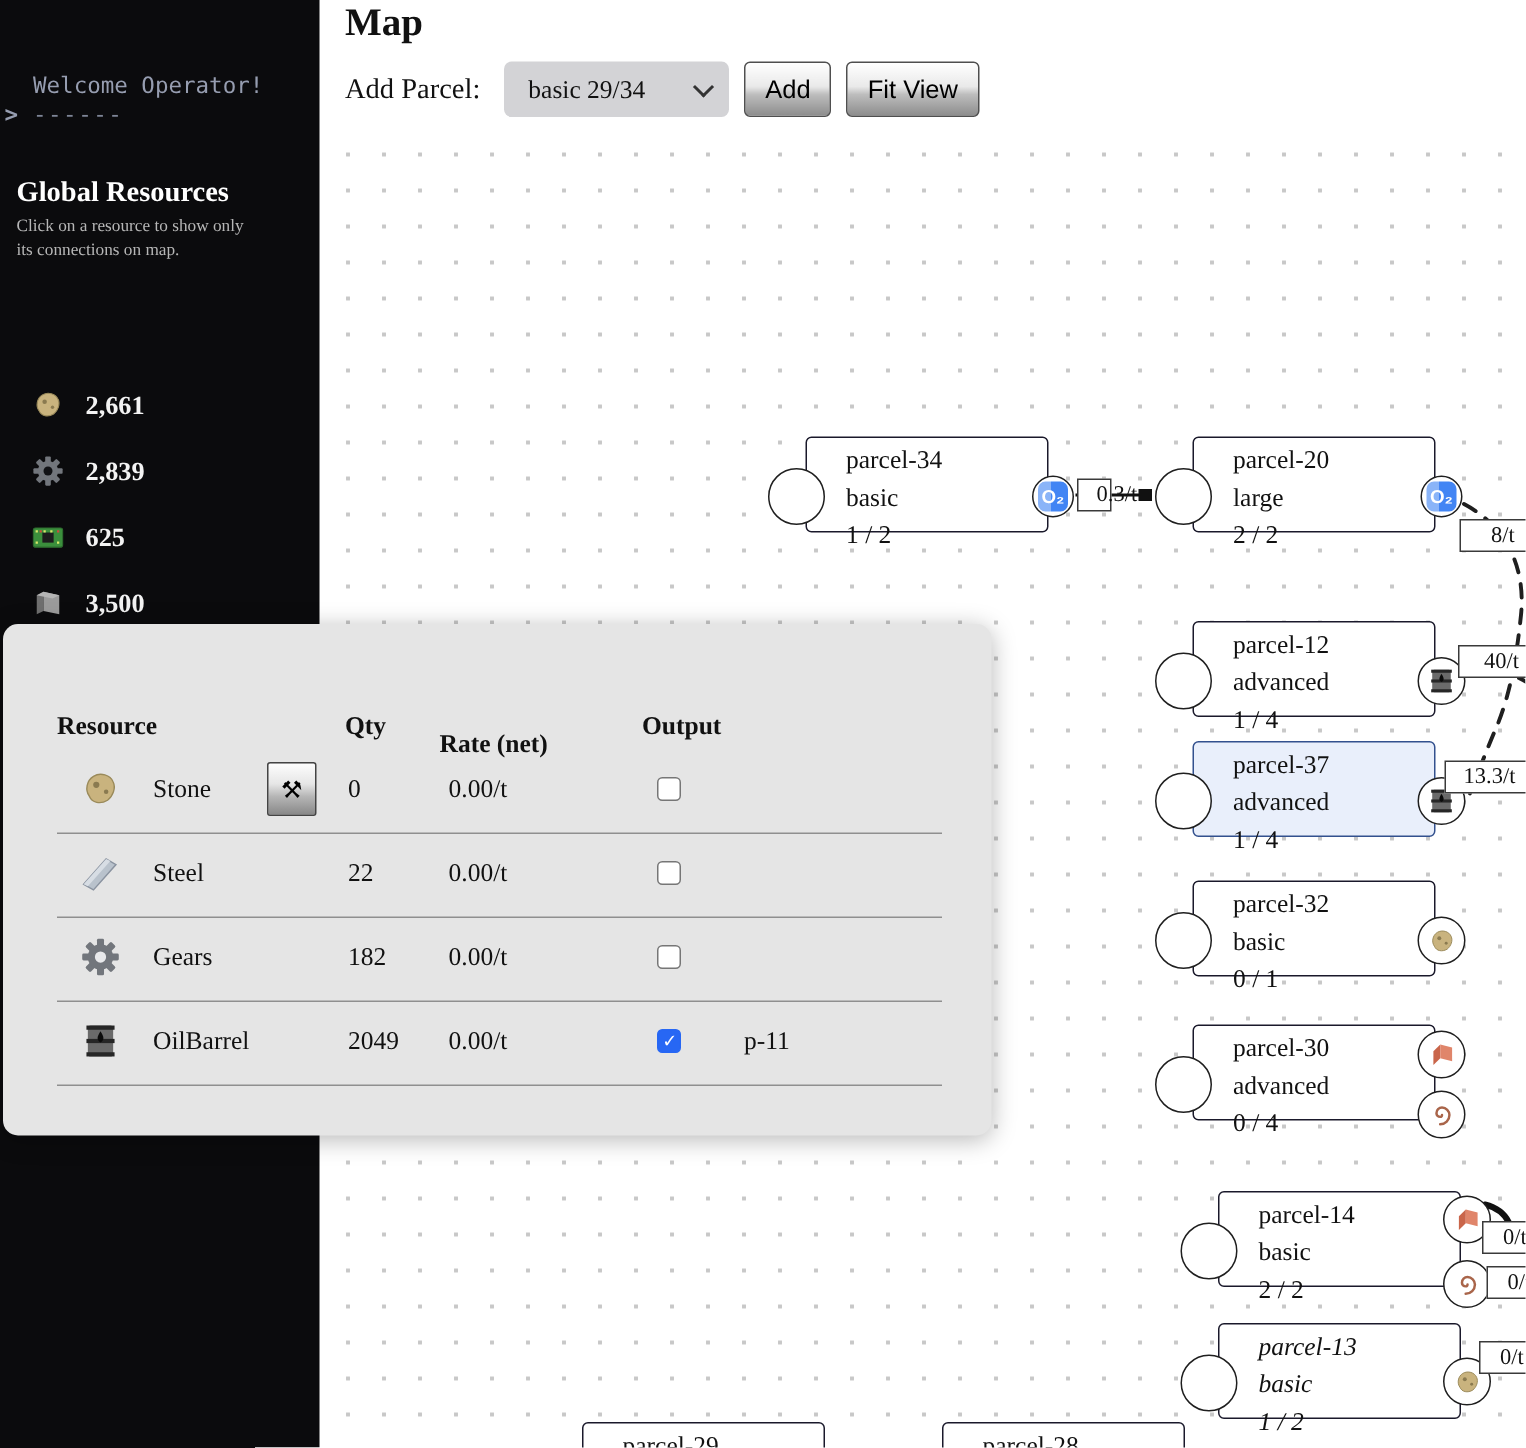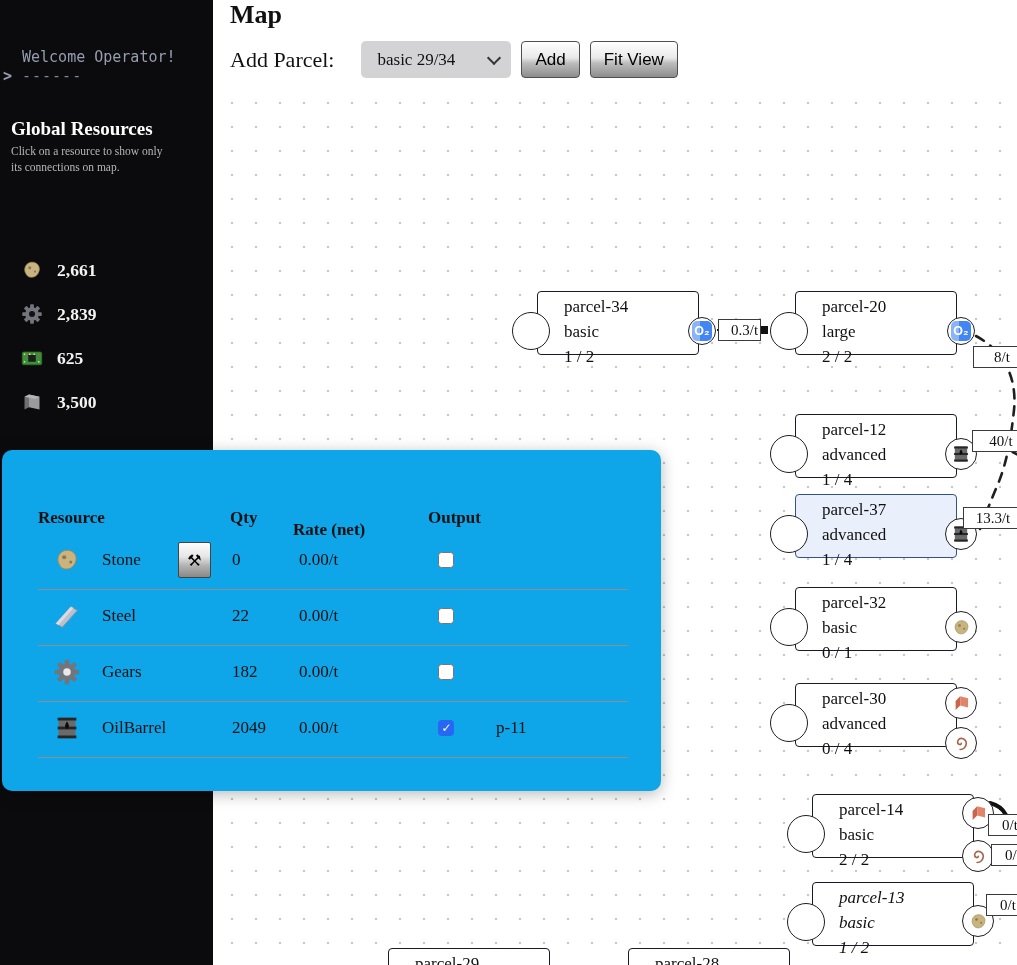--- a/index.html
+++ b/index.html
@@ -15,41 +15,41 @@
   .dark-select{position:absolute;left:10px;top:195px;width:186px;height:37px;background:#2e2e30;border:1px solid #3a3a3c;border-radius:3px;color:#d4d6da;font-size:16px;font-family:"Liberation Serif",serif;display:flex;align-items:center;padding:0 10px;box-sizing:border-box;cursor:pointer;}
   .dark-select .txt{flex:1;white-space:nowrap;overflow:hidden;}
   .chev{width:8px;height:8px;border-right:2px solid #c9ccd2;border-bottom:2px solid #c9ccd2;transform:rotate(45deg);margin-left:4px;margin-top:-4px;flex:none;}
   .res-item{position:absolute;left:20px;display:flex;align-items:center;gap:13px;cursor:pointer;}
   .res-item .cnt{color:#f3f3f3;font-size:17.5px;font-weight:bold;}
   .res-item svg{display:block;}
 
   
   #main-title{position:absolute;left:230px;top:0px;font-size:26px;font-weight:bold;z-index:1;}
   #controls{position:absolute;left:230px;top:41px;height:37px;z-index:1;display:flex;align-items:center;}
-  .ap-label{font-size:22px;margin-right:27px;}
+  .ap-label{font-size:19px;margin-right:16px;}
   .lt-select{width:150px;height:37px;background:#d3d3d6;border:none;border-radius:5px;font-size:17px;font-family:"Liberation Serif",serif;display:flex;align-items:center;padding:0 12px 0 16px;box-sizing:border-box;cursor:pointer;}
   .lt-select .txt{flex:1;}
   .lt-select .chev{border-color:#333;}
   .push-btn{height:37px;margin-left:10px;background:linear-gradient(#ffffff,#e9e9e9 45%,#bdbdbd 60%,#8d8d8d);border:1px solid #4f4f4f;border-radius:4px;font-family:"Liberation Sans",sans-serif;font-size:17px;color:#000;display:flex;align-items:center;justify-content:center;padding:0 13px;cursor:pointer;box-sizing:border-box;}
 
   
   #map-area{position:absolute;left:213px;top:84px;width:804px;height:881px;background-image:radial-gradient(circle,#c8c8c8 1.4px,transparent 1.6px);background-size:24px 24px;background-position:7px 7px;z-index:0;}
   #edges{position:absolute;left:0;top:0;width:1017px;height:965px;z-index:2;pointer-events:none;}
   .node{position:absolute;width:162px;height:64px;background:#fff;border:1px solid #1a192b;border-radius:4px;z-index:3;box-sizing:border-box;cursor:pointer;}
   .node.selected{background:#e9effb;border:1.5px solid #33518e;}
   .nline{margin-left:26px;font-size:17px;line-height:25px;margin-top:0px;}
   .nline:first-child{margin-top:2px;}
   .handle{position:absolute;width:38px;height:38px;border-radius:50%;background:#fff;border:1.5px solid #1f1f1f;box-sizing:border-box;cursor:crosshair;}
   .port{position:absolute;width:32px;height:32px;border-radius:50%;background:#fff;border:1.5px solid #1f1f1f;box-sizing:border-box;display:flex;align-items:center;justify-content:center;cursor:crosshair;}
   .port.o2{width:28px;height:28px;}
   .o2badge{width:20px;height:20px;border-radius:5px;background:linear-gradient(90deg,#8ab4f8 0 42%,#4285f4 42% 100%);color:#fff;font-weight:bold;font-size:12.5px;font-family:"Liberation Sans",sans-serif;display:flex;align-items:center;justify-content:center;}
   .edge-label{position:absolute;background:#fff;border:1px solid #3a3a3a;font-size:15px;padding:0px 6px;line-height:20px;z-index:4;text-align:center;box-sizing:border-box;}
 
   
-  #panel{position:absolute;left:2px;top:450px;width:659px;height:341px;background:#0ea5e9;border-radius:10px;box-shadow:0 3px 16px rgba(0,0,0,.28);z-index:6;}
+  #panel{position:absolute;left:2px;top:416px;width:659px;height:341px;background:#e5e5e5;border-radius:10px;box-shadow:0 3px 16px rgba(0,0,0,.28);z-index:6;}
   .ph{position:absolute;top:58px;font-size:17px;font-weight:bold;}
   .sep{position:absolute;left:36px;width:590px;height:0;border-top:1px solid #8f8f8f;}
   .cell{position:absolute;font-size:17px;}
   .row-icon{position:absolute;left:50px;width:30px;height:30px;}
   .mine-btn{position:absolute;left:176px;top:92px;width:33px;height:36px;background:linear-gradient(#fdfdfd,#e6e6e6 40%,#b5b5b5 65%,#888);border:1.5px solid #444;border-radius:2px;font-size:16px;display:flex;align-items:center;justify-content:center;cursor:pointer;font-family:"DejaVu Sans",sans-serif;}
   .checkbox{position:absolute;left:436px;width:16px;height:16px;border:1.5px solid #767676;border-radius:3.5px;background:#fff;box-sizing:border-box;cursor:pointer;}
   .checkbox.checked{background:#2767f4;border-color:#2767f4;}
   .checkbox.checked::after{content:"✓";color:#fff;font-size:12px;font-weight:bold;position:absolute;left:2.5px;top:0px;font-family:"DejaVu Sans",sans-serif;}
 </style>
 </head>
@@ -249,21 +249,21 @@
     </div>
   </div>
 
   <div class="node" style="left:388px;top:948px;">
     <div class="nline">parcel-29</div>
   </div>
   <div class="node" style="left:628px;top:948px;">
     <div class="nline">parcel-28</div>
   </div>
 
-  <div class="edge-label" style="left:718px;top:319px;width:43px;padding-left:12px;">0.3/t</div>
+  <div class="edge-label" style="left:718px;top:319px;width:23px;padding-left:12px;">0.3/t</div>
   <div class="edge-label" style="left:973px;top:346px;width:58px;">8/t</div>
   <div class="edge-label" style="left:972px;top:430px;width:58px;">40/t</div>
   <div class="edge-label" style="left:963px;top:507px;width:60px;">13.3/t</div>
   <div class="edge-label" style="left:988px;top:814px;width:44px;">0/t</div>
   <div class="edge-label" style="left:991px;top:844px;width:44px;">0/t</div>
   <div class="edge-label" style="left:986px;top:894px;width:44px;">0/t</div>
 
   <div id="panel">
     <div class="ph" style="left:36px;">Resource</div>
     <div class="ph" style="left:228px;">Qty</div>

